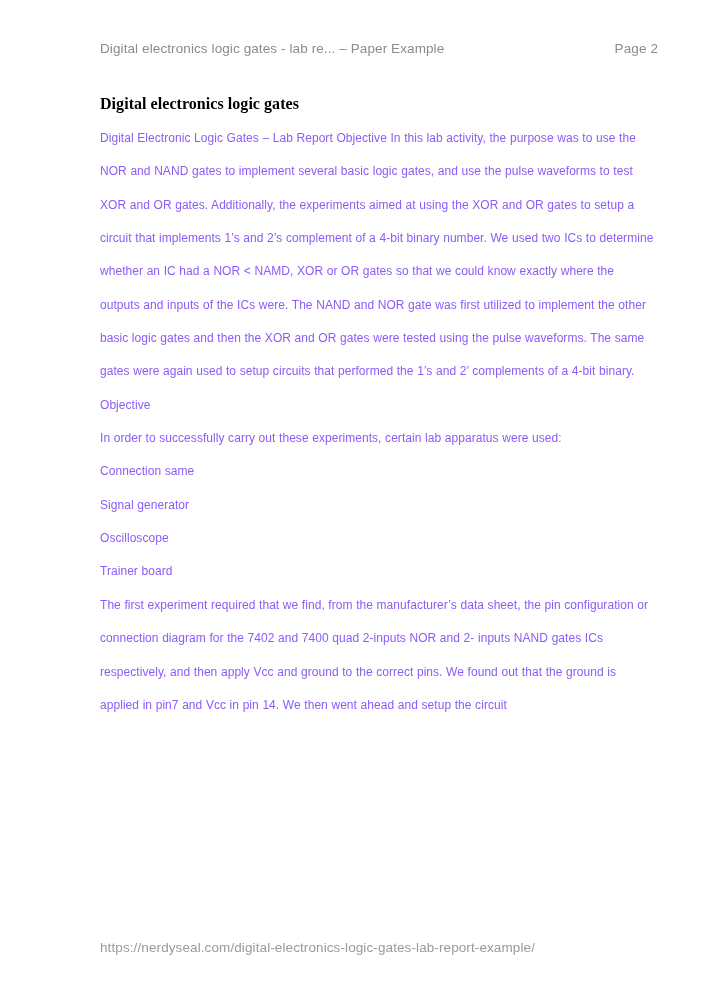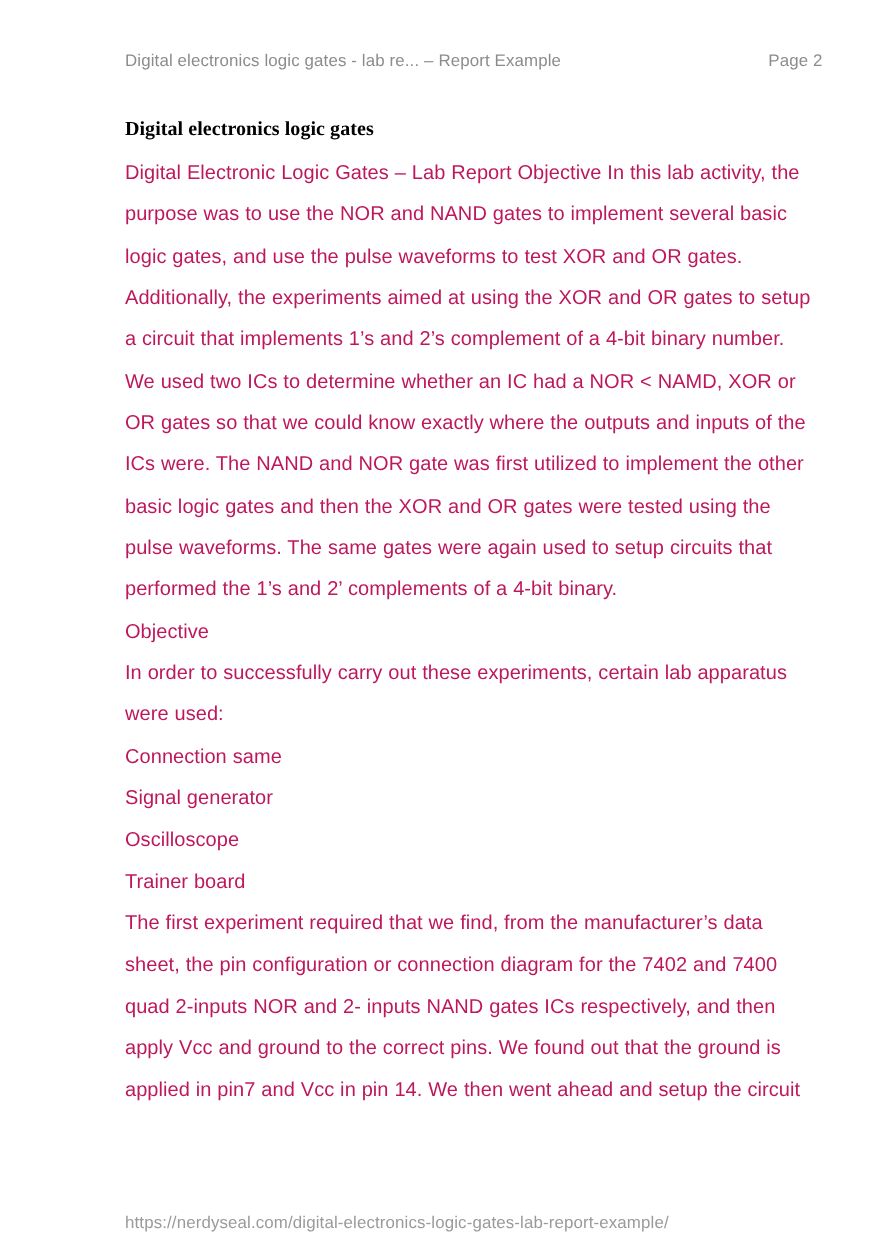--- a/index.html
+++ b/index.html
@@ -66,47 +66,47 @@
   
   .doc-body {
     position: absolute;
     left: 100px;
     top: 122px;
     width: 556px;
   }
 
   .doc-body p {
     margin: 0;
-    font-size: 16px;
+    font-size: 12px;
     line-height: 33.35px;
-    color: #be185d;
+    color: #8b5cf6;
     letter-spacing: 0.05px;
     text-align: left;
     word-spacing: 0.2px;
   }
 
   
   .page-footer {
     position: absolute;
     left: 100px;
-    top: 968px;
+    top: 938px;
     font-size: 13.5px;
     line-height: 20px;
     color: #9a9a9a;
     letter-spacing: 0.1px;
     white-space: nowrap;
   }
 </style>
 </head>
 <body>
 
 <div class="page">
 
   <div class="page-header">
-    <span class="header-title">Digital electronics logic gates - lab re... – Report Example</span>
+    <span class="header-title">Digital electronics logic gates - lab re... – Paper Example</span>
     <span class="header-page">Page 2</span>
   </div>
 
   <h1 class="doc-title">Digital electronics logic gates</h1>
 
   <div class="doc-body">
     <p>Digital Electronic Logic Gates – Lab Report Objective In this lab activity, the purpose was to use the NOR and NAND gates to implement several basic logic gates, and use the pulse waveforms to test XOR and OR gates. Additionally, the experiments aimed at using the XOR and OR gates to setup a circuit that implements 1’s and 2’s complement of a 4-bit binary number. We used two ICs to determine whether an IC had a NOR &lt; NAMD, XOR or OR gates so that we could know exactly where the outputs and inputs of the ICs were. The NAND and NOR gate was first utilized to implement the other basic logic gates and then the XOR and OR gates were tested using the pulse waveforms. The same gates were again used to setup circuits that performed the 1’s and 2’ complements of a 4-bit binary.</p>
     <p>Objective</p>
     <p>In order to successfully carry out these experiments, certain lab apparatus were used:</p>
     <p>Connection same</p>

